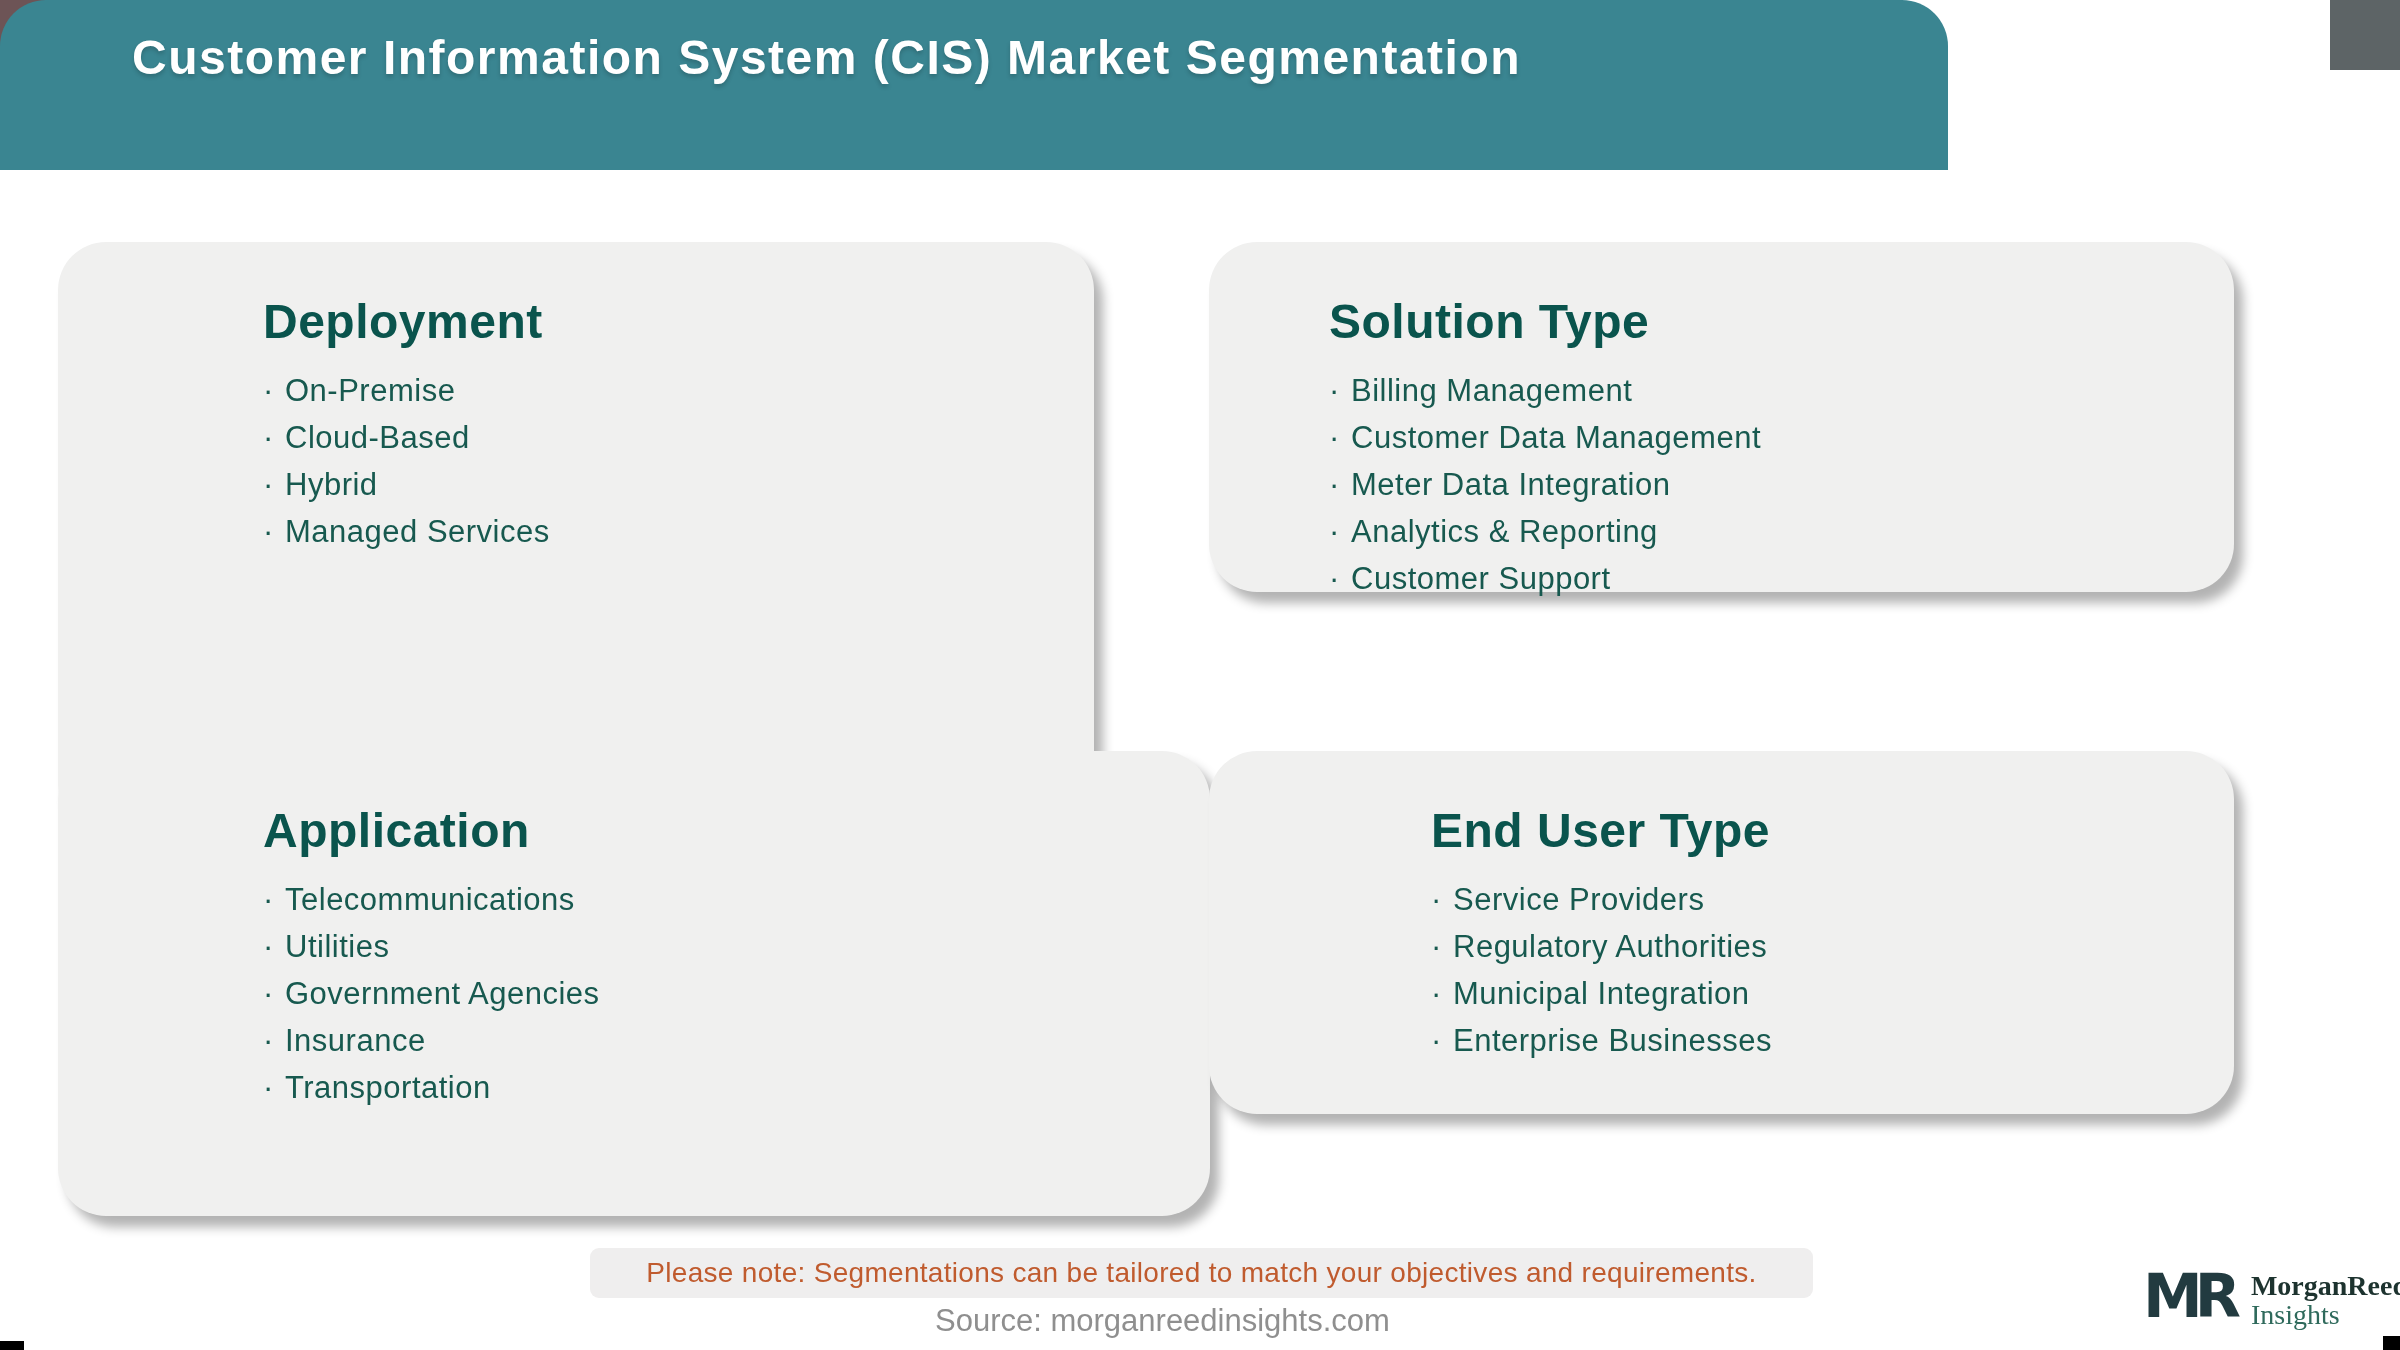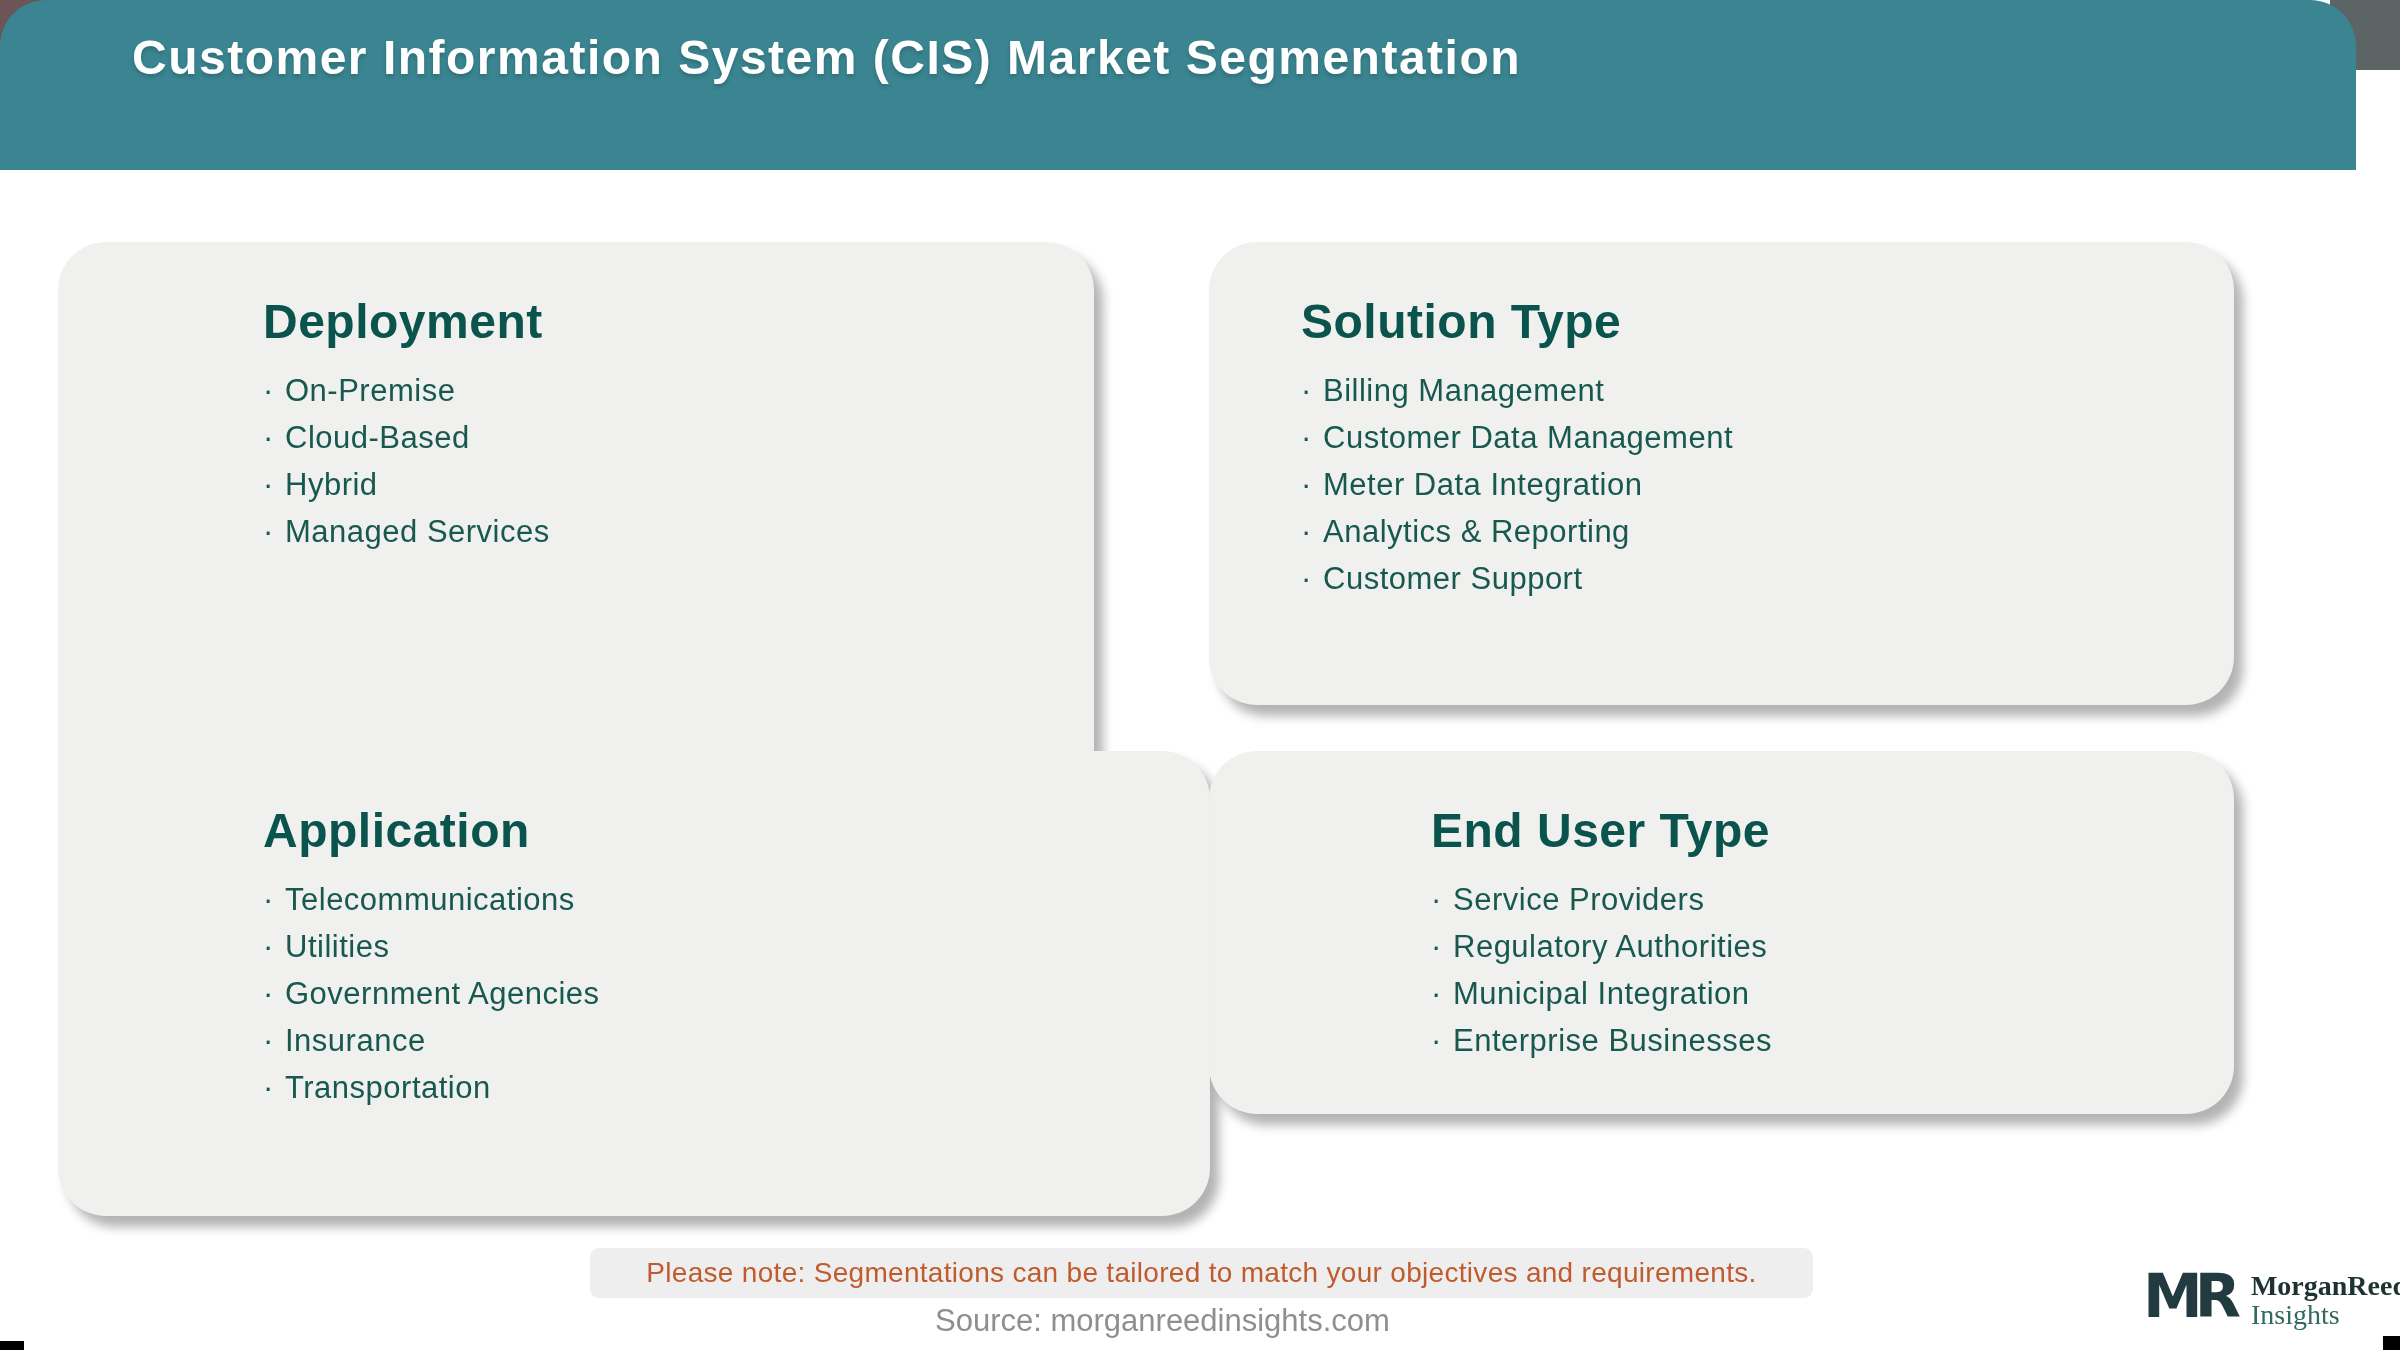--- a/index.html
+++ b/index.html
@@ -16,21 +16,21 @@
   .corner.tl { left: 0; background: #6d5456; }
   .corner.tr { right: 0; background: #5d6466; }
 
   
   .blackmark { position: absolute; bottom: 0; background: #000; z-index: 5; }
   .blackmark.bl { left: 0; width: 24px; height: 9px; }
   .blackmark.br { right: 0; width: 17px; height: 14px; }
 
   header {
     position: absolute; top: 0; left: 0;
-    width: 2356px; height: 170px;
+    width: 1948px; height: 170px;
     background: var(--header-bg, #3a8591);
     border-radius: 46px 46px 0 0;
     z-index: 1;
   }
   header h1 {
     position: absolute; left: 132px; top: 30px;
     margin: 0;
     font-size: 48px; font-weight: bold;
     letter-spacing: 1.5px;
     color: #ffffff;
@@ -40,21 +40,21 @@
   .card {
     position: absolute;
     box-sizing: border-box;
     background: var(--card-bg, #f0f0ef);
     border-radius: 48px;
     box-shadow: 9px 11px 11px rgba(0,0,0,0.30);
     padding-top: 52px;
     z-index: 1;
   }
   .card.c0 { left: 58px;   top: 242px; width: 1036px; height: 590px; padding-left: 205px; }
-  .card.c1 { left: 1209px; top: 242px; width: 1025px; height: 463px; padding-left: 92px; }
+  .card.c1 { left: 1209px; top: 242px; width: 1025px; height: 350px; padding-left: 120px; }
   .card.c2 { left: 58px;   top: 751px; width: 1152px; height: 465px; padding-left: 205px; }
   .card.c3 { left: 1209px; top: 751px; width: 1025px; height: 363px; padding-left: 222px; }
 
   .card h2 {
     margin: 0 0 18px 0;
     font-size: 48px; font-weight: bold;
     letter-spacing: 0.5px;
     color: var(--title-green, #0a544d);
   }
   .card ul { list-style: none; margin: 0; padding: 0; }

